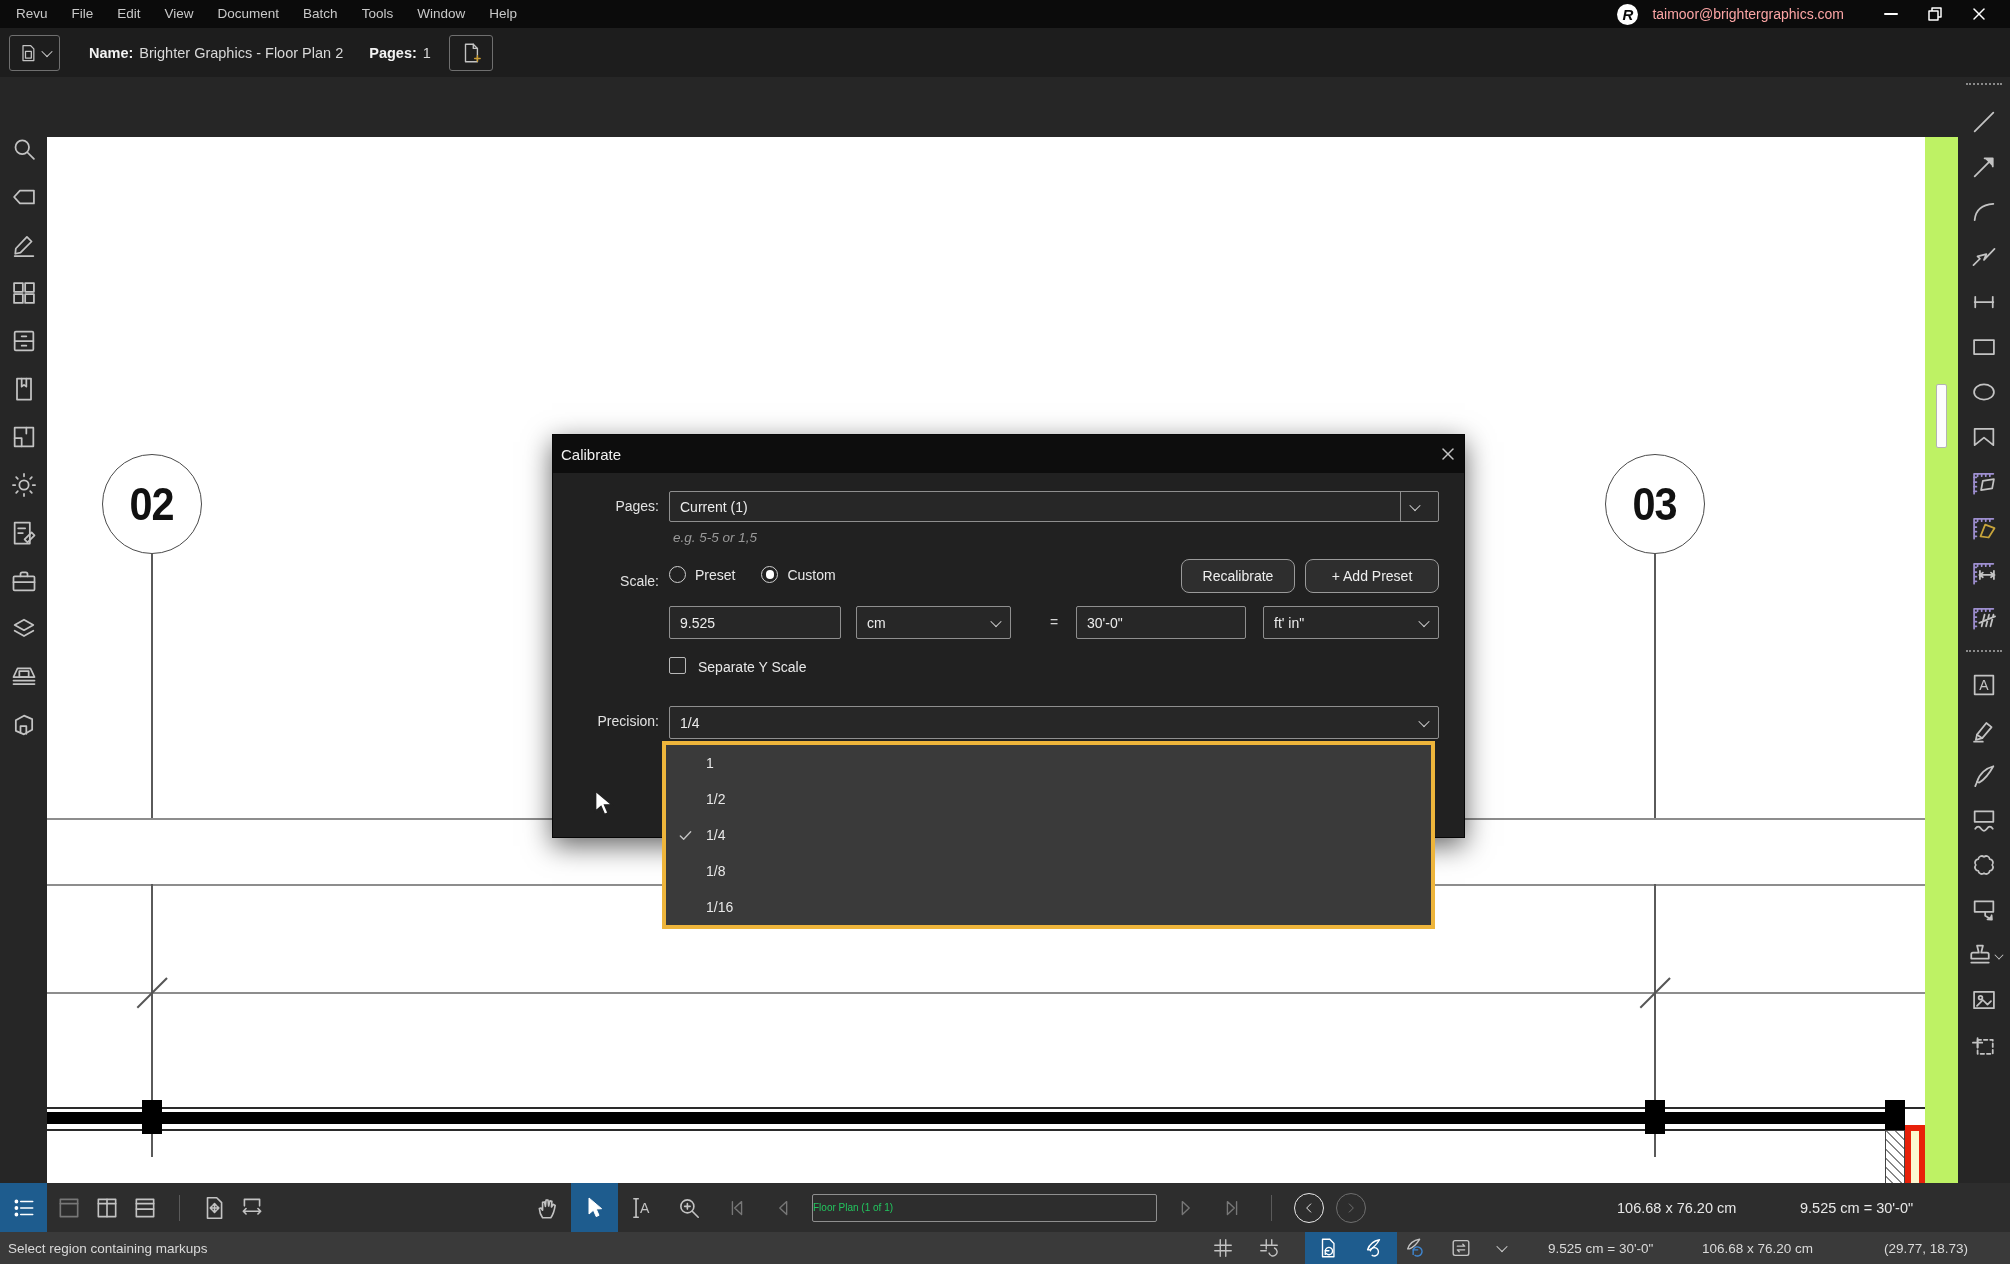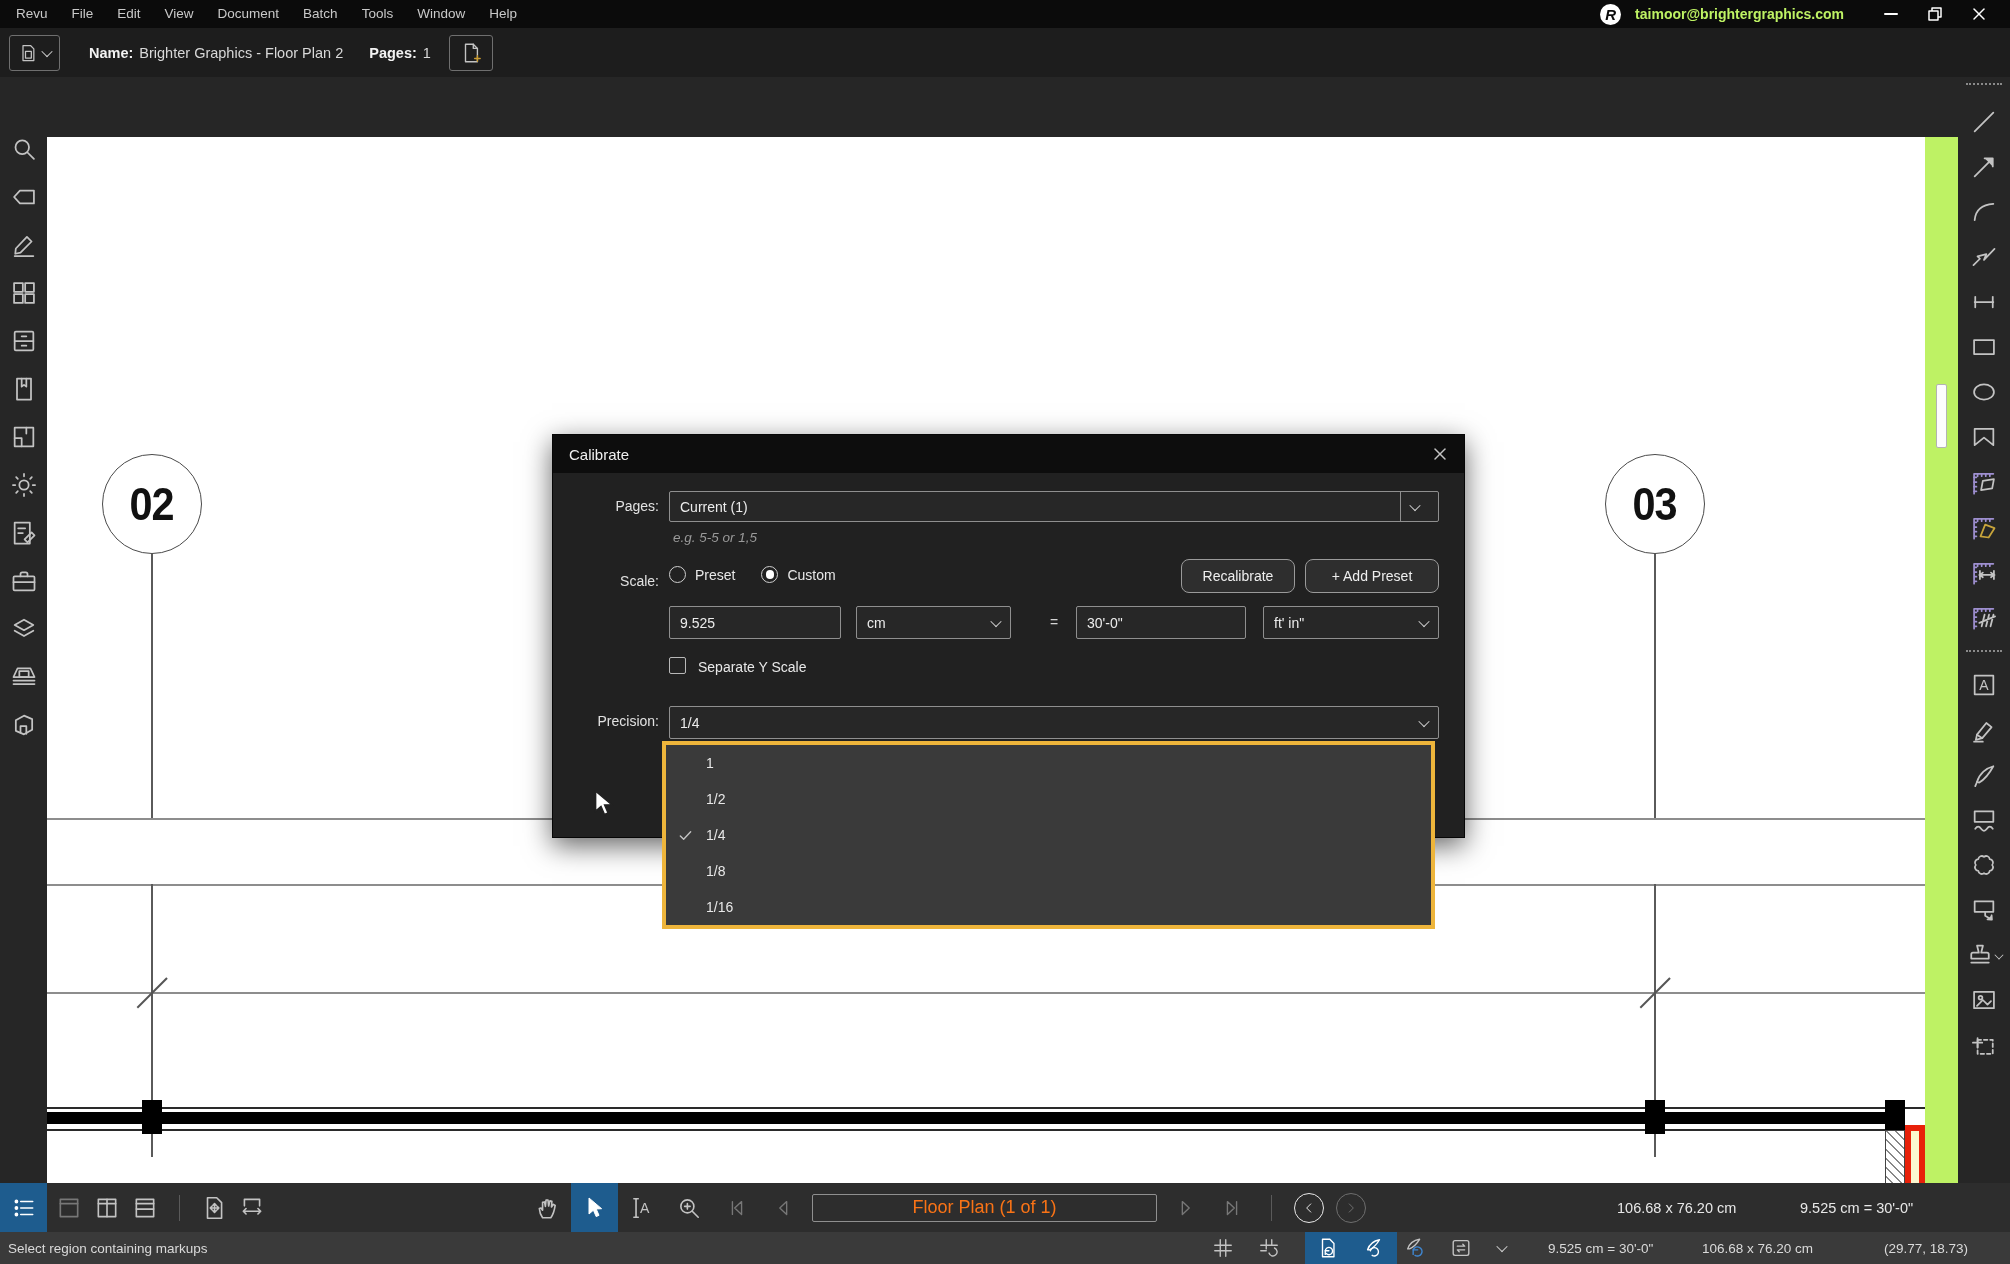--- a/index.html
+++ b/index.html
@@ -10,21 +10,21 @@
 svg.ic{stroke:#c3c3c3;stroke-width:1.5;fill:none;stroke-linecap:round;stroke-linejoin:round;display:block}
 svg.ic.white{stroke:#fff}
 svg.ic.dim{stroke:#777}
 
 .titlebar{left:0;top:0;width:2010px;height:28px;background:#0b0b0b;display:flex;align-items:center}
 .menus{display:flex;margin-left:16px}
 .menu-item{font-size:13.5px;color:#c9c9c9;padding:0 24px 0 0;line-height:28px;cursor:default}
 .tb-right{margin-left:auto;display:flex;align-items:center;gap:14px;padding-right:16px}
 .logo{width:21px;height:21px;border-radius:50%;background:#fff;color:#0b0b0b;font-weight:bold;
       font-size:15px;display:flex;align-items:center;justify-content:center;font-style:italic}
-.email{font-size:14px;font-weight:bold;color:#bef264;margin-right:18px}
+.email{font-size:14px;font-weight:normal;color:#fca5a5;margin-right:18px}
 .winbtn{width:30px;height:22px;display:flex;align-items:center;justify-content:center}
 
 .filebar{left:0;top:28px;width:2010px;height:49px;background:#1d1d1d;display:flex;align-items:center;font-size:14.5px}
 .file-btn{height:36px;border:1px solid #6f6f6f;border-radius:3px;display:flex;align-items:center;
           justify-content:center;gap:5px;background:#1d1d1d;padding:0 8px}
 .fb-label{font-weight:bold;color:#f2f2f2}
 .fb-val{color:#d8d8d8;margin-left:6px}
 
 .tabbar{left:0;top:77px;width:1958px;height:48px;background:#333}
 .panel-active{left:0;top:0;width:47px;height:48px;background:#1e5c8e;display:flex;align-items:center;justify-content:center}
@@ -45,21 +45,21 @@
 .bubble span{font-size:46px;font-weight:bold;color:#111;transform:scaleX(.9);letter-spacing:-1px}
 .vl{position:absolute;width:1.5px;background:#5a5a5a}
 .hl{position:absolute;height:1.5px;background:#8d8d8d;left:0;width:1878px}
 .slash{position:absolute;width:42px;height:1.5px;background:#555;transform:rotate(-45deg)}
 .col{position:absolute;width:20px;height:34px;background:#000}
 .scrollbar{position:absolute;left:1889px;top:247px;width:11px;height:64px;background:#fdfdfd;
            border:1px solid #b3b3b3;border-radius:2px}
 
 .dialog{left:552px;top:434px;width:913px;height:404px;background:#212121;border:1px solid #060606;
         box-shadow:0 8px 26px rgba(0,0,0,.6);z-index:5}
-.dialog-title{height:38px;background:#0d0d0d;display:flex;align-items:center;padding:0 16px;font-size:15px;color:#f0f0f0}
+.dialog-title{height:38px;background:#0d0d0d;display:flex;align-items:center;padding:0 8px;font-size:15px;color:#f0f0f0}
 .dlabel{position:absolute;left:0;width:106px;text-align:right;font-size:14px;color:#e2e2e2}
 .field{position:absolute;background:#272727;border:1px solid #8f8f8f;border-radius:2px;color:#ececec;
        font-size:14px;display:flex;align-items:center;padding:0 10px;overflow:hidden}
 .chev{width:8px;height:8px;border-right:1.6px solid #cfcfcf;border-bottom:1.6px solid #cfcfcf;
       transform:rotate(45deg) translate(-1px,-1px)}
 .chev-box{margin-left:auto;border-left:1px solid #8f8f8f;height:100%;width:28px;display:flex;
           align-items:center;justify-content:center}
 .chev-plain{margin-left:auto}
 .hint{position:absolute;font-style:italic;color:#9a9a9a;font-size:13.5px}
 .radio{width:17px;height:17px;border:1.6px solid #cfcfcf;border-radius:50%;position:relative;flex:none}
@@ -72,21 +72,21 @@
 .plist{left:662px;top:741px;width:773px;background:#3a3a3a;border:4px solid #eeb53b;z-index:6}
 .pitem{height:36px;display:flex;align-items:center;padding-left:40px;font-size:14px;color:#e8e8e8;position:relative}
 .pcheck{position:absolute;left:12px;top:11px}
 
 .bottombar{left:0;top:1183px;width:2010px;height:49px;background:#2d2d2d}
 .bb-btn{position:absolute;top:0;width:47px;height:49px;display:flex;align-items:center;justify-content:center}
 .bb-blue{background:#1e5c8e}
 .bb-group{position:absolute;top:0;height:49px;display:flex;align-items:center}
 .vsep{width:1px;height:26px;background:#5a5a5a;margin:0 10px}
 .page-box{width:345px;height:28px;border:1px solid #8f8f8f;border-radius:2px;display:flex;align-items:center;
-          justify-content:center;font-size:18px;color:#f97316}
+          font-size:10px;color:#22c55e}
 .bb-text{position:absolute;top:0;height:49px;display:flex;align-items:center;font-size:14.5px;color:#e8e8e8}
 .navtri{display:flex;align-items:center;justify-content:center;width:34px;height:34px}
 .circbtn{width:30px;height:30px;border:1.6px solid #e8e8e8;border-radius:50%;display:flex;align-items:center;justify-content:center}
 .circbtn.dim{border-color:#6e6e6e}
 
 .statusbar{left:0;top:1232px;width:2010px;height:32px;background:#3a3a3a;font-size:13.5px;color:#dadada}
 .sb-item{position:absolute;top:0;height:32px;display:flex;align-items:center}
 .sb-blue{background:#1e5c8e;justify-content:center}
 .cursor{z-index:10}
 </style>

